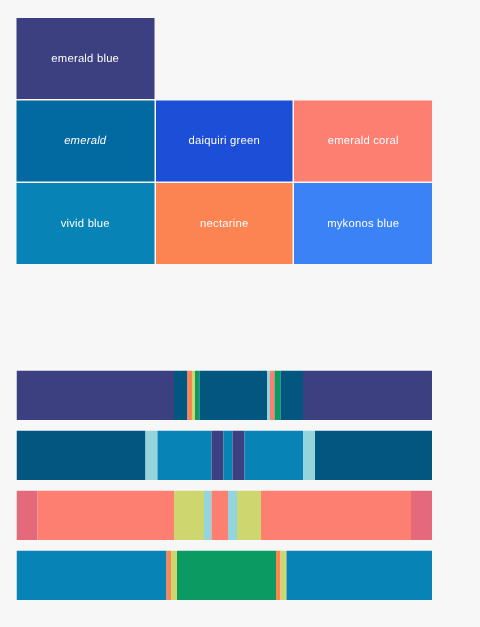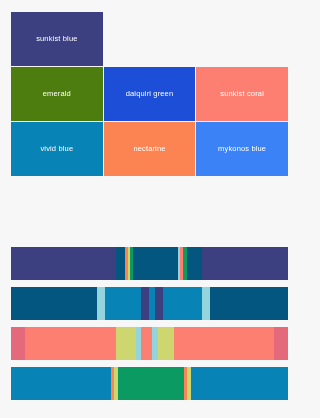--- a/index.html
+++ b/index.html
@@ -53,32 +53,32 @@
     width:100%;
     overflow:hidden;
   }
   .stripe{height:100%;}
 </style>
 </head>
 <body style="background: rgb(247, 247, 247);">
 
 <div id="swatch-grid">
     <div class="swatch" style="background: rgb(60, 63, 128);">
-      <span class="swatch-label" style="color: rgb(255, 255, 255);">sunkist blue</span>
+      <span class="swatch-label" style="color: rgb(255, 255, 255);">emerald blue</span>
     </div>
     <div class="swatch empty"></div>
     <div class="swatch empty"></div>
-    <div class="swatch" style="background: #4d7c0f;">
+    <div class="swatch" style="background: #0369a1; font-style: italic;">
       <span class="swatch-label" style="color: rgb(255, 255, 255);">emerald</span>
     </div>
     <div class="swatch" style="background: #1d4ed8;">
       <span class="swatch-label" style="color: rgb(255, 255, 255);">daiquiri green</span>
     </div>
     <div class="swatch" style="background: rgb(252, 127, 114);">
-      <span class="swatch-label" style="color: rgb(255, 255, 255);">sunkist coral</span>
+      <span class="swatch-label" style="color: rgb(255, 255, 255);">emerald coral</span>
     </div>
     <div class="swatch" style="background: rgb(8, 131, 181);">
       <span class="swatch-label" style="color: rgb(255, 255, 255);">vivid blue</span>
     </div>
     <div class="swatch" style="background: rgb(252, 131, 82);">
       <span class="swatch-label" style="color: rgb(255, 255, 255);">nectarine</span>
     </div>
     <div class="swatch" style="background: #3b82f6;">
       <span class="swatch-label" style="color: rgb(255, 255, 255);">mykonos blue</span>
     </div>

